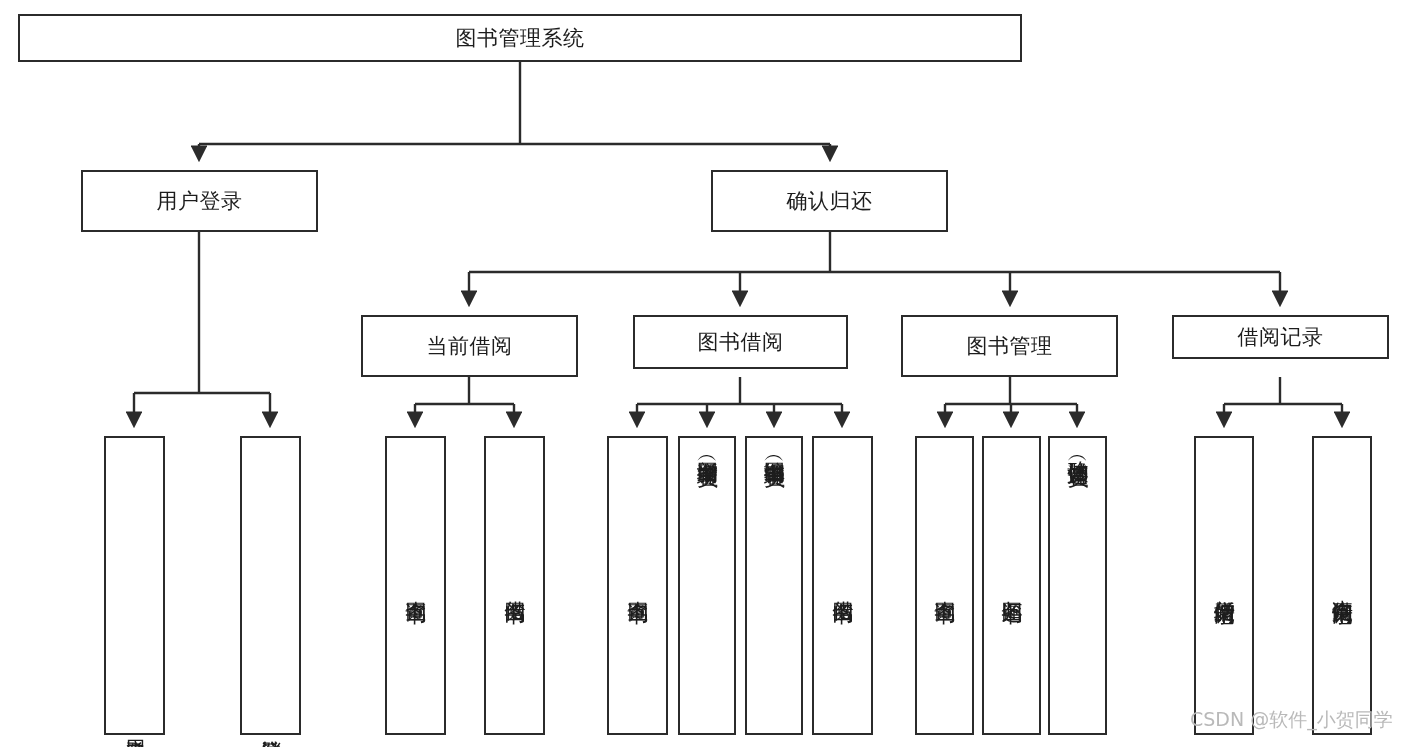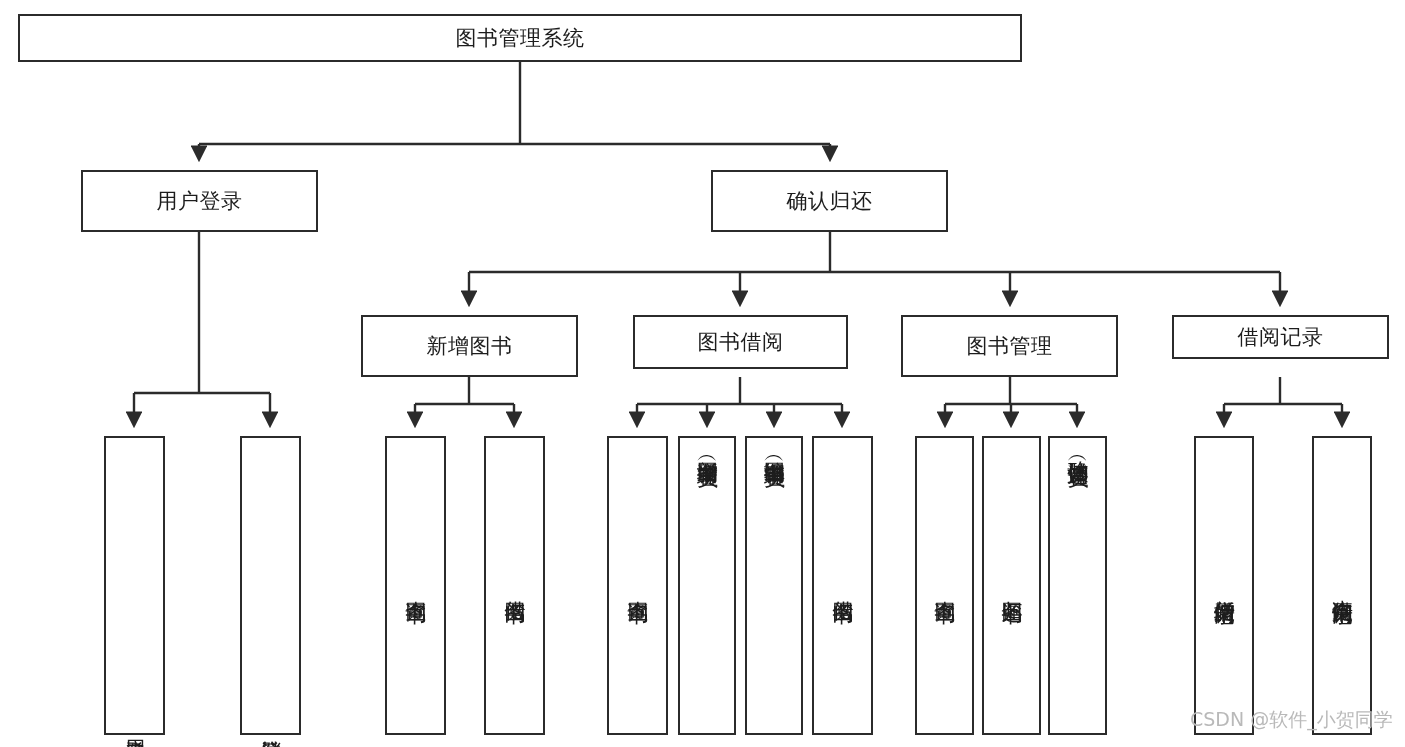--- a/index.html
+++ b/index.html
@@ -134,21 +134,21 @@
   </div>
 
   <div class="node level2" style="left:81px; top:170px; width:237px; height:62px;">
     <span class="node-label">用户登录</span>
   </div>
   <div class="node level2" style="left:711px; top:170px; width:237px; height:62px;">
     <span class="node-label">确认归还</span>
   </div>
 
   <div class="node level3" style="left:361px; top:315px; width:217px; height:62px;">
-    <span class="node-label">新增图书</span>
+    <span class="node-label">当前借阅</span>
   </div>
   <div class="node level3" style="left:633px; top:315px; width:215px; height:54px;">
     <span class="node-label">图书借阅</span>
   </div>
   <div class="node level3" style="left:901px; top:315px; width:217px; height:62px;">
     <span class="node-label">图书管理</span>
   </div>
   <div class="node level3" style="left:1172px; top:315px; width:217px; height:44px;">
     <span class="node-label">借阅记录</span>
   </div>

